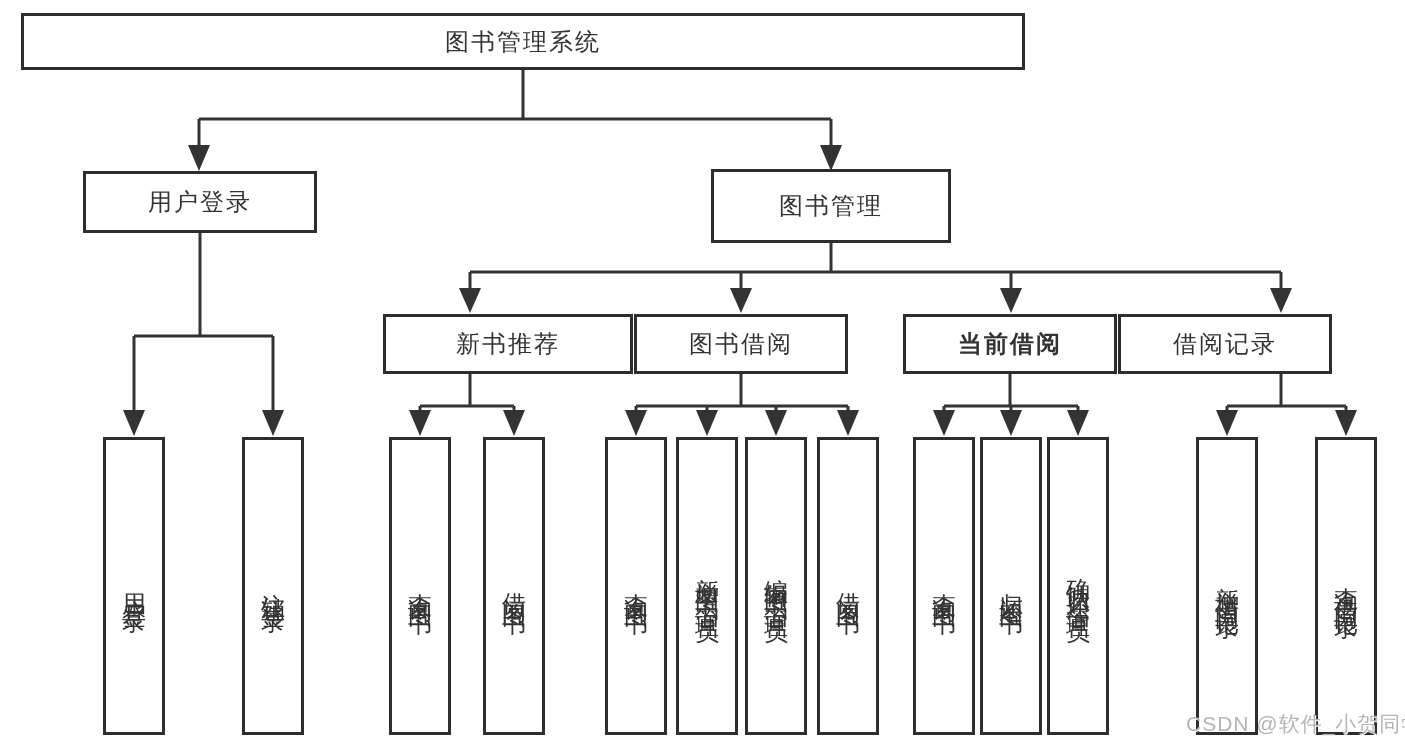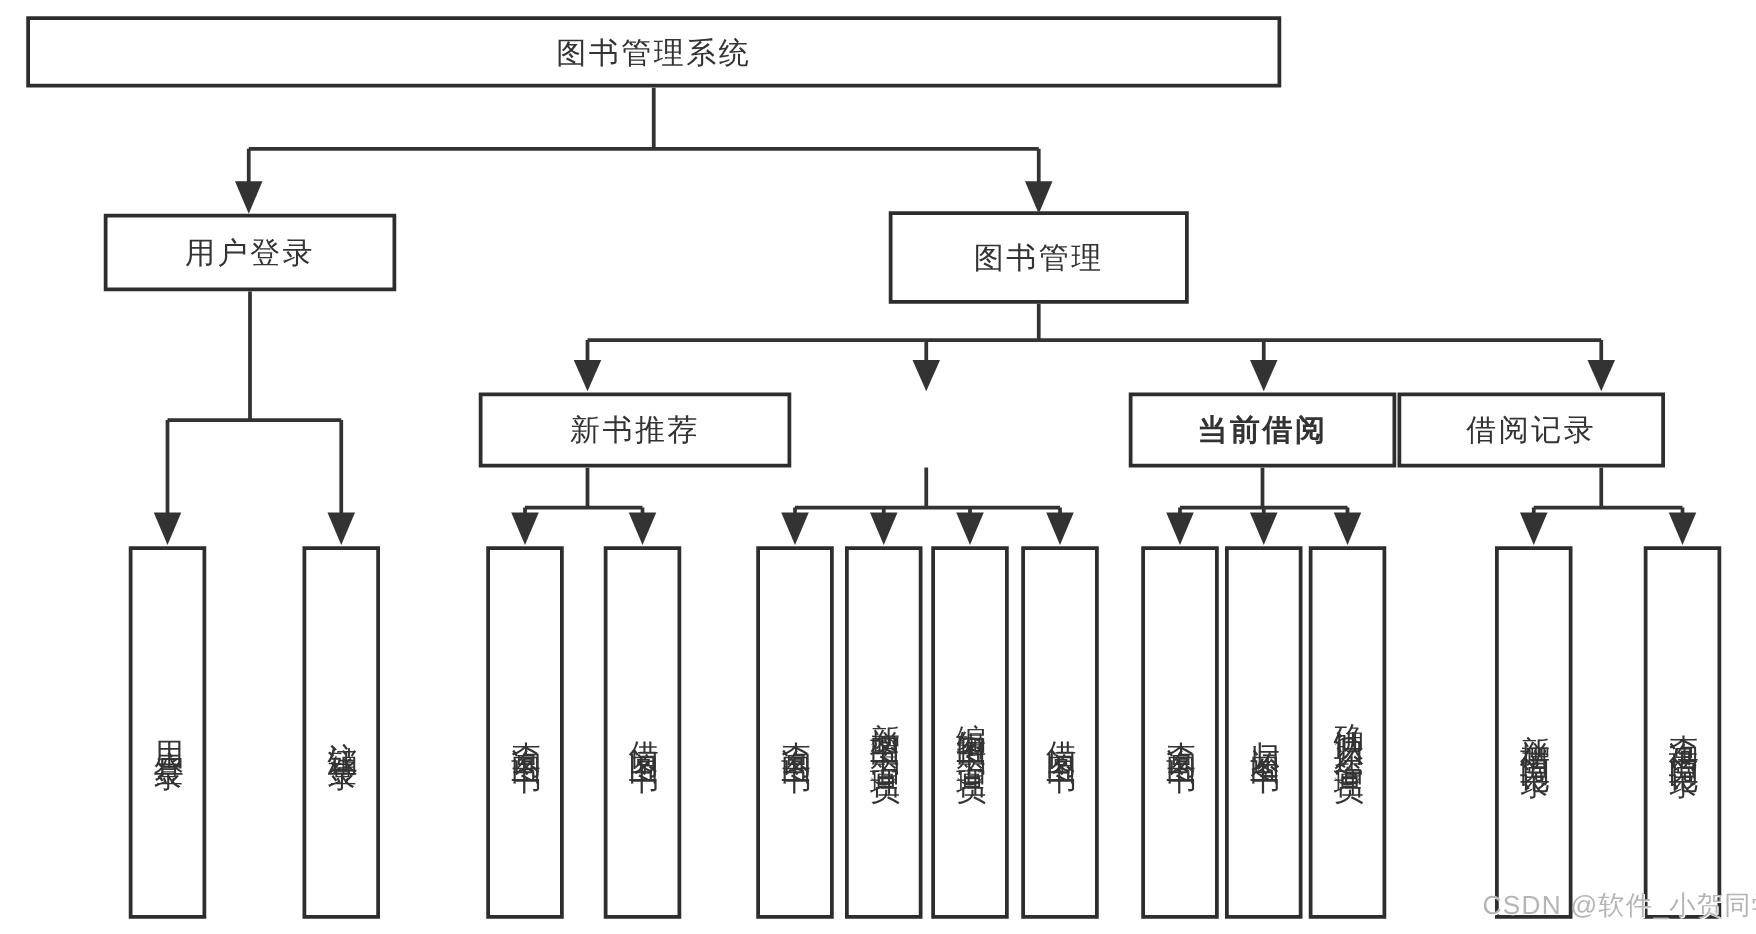--- a/index.html
+++ b/index.html
@@ -101,20 +101,21 @@
       <polygon points="1335,410 1357,410 1346,436"></polygon>
     </g>
   </svg>
 
   <div class="node" style="left:21px; top:13px; width:1004px; height:57px;">图书管理系统</div>
 
   <div class="node" style="left:83px; top:171px; width:234px; height:62px;">用户登录</div>
   <div class="node" style="left:711px; top:169px; width:240px; height:74px;">图书管理</div>
 
   <div class="node" style="left:363px; top:314px; width:250px; height:60px;margin-left:20px;">新书推荐</div>
+  <div class="node" style="left:634px; top:314px; width:214px; height:60px;">图书借阅</div>
   <div class="node" style="left:903px; top:314px; width:214px; height:60px;font-weight:bold;">当前借阅</div>
   <div class="node" style="left:1118px; top:314px; width:214px; height:60px;">借阅记录</div>
 
   <div class="node leaf" style="left:103px; top:437px; width:62px; height:298px;">用户登录</div>
   <div class="node leaf" style="left:242px; top:437px; width:62px; height:298px;">注销登录</div>
 
   <div class="node leaf" style="left:389px; top:437px; width:62px; height:298px;">查询图书</div>
   <div class="node leaf" style="left:483px; top:437px; width:62px; height:298px;">借阅图书</div>
 
   <div class="node leaf" style="left:605px; top:437px; width:62px; height:298px;">查询图书</div>

